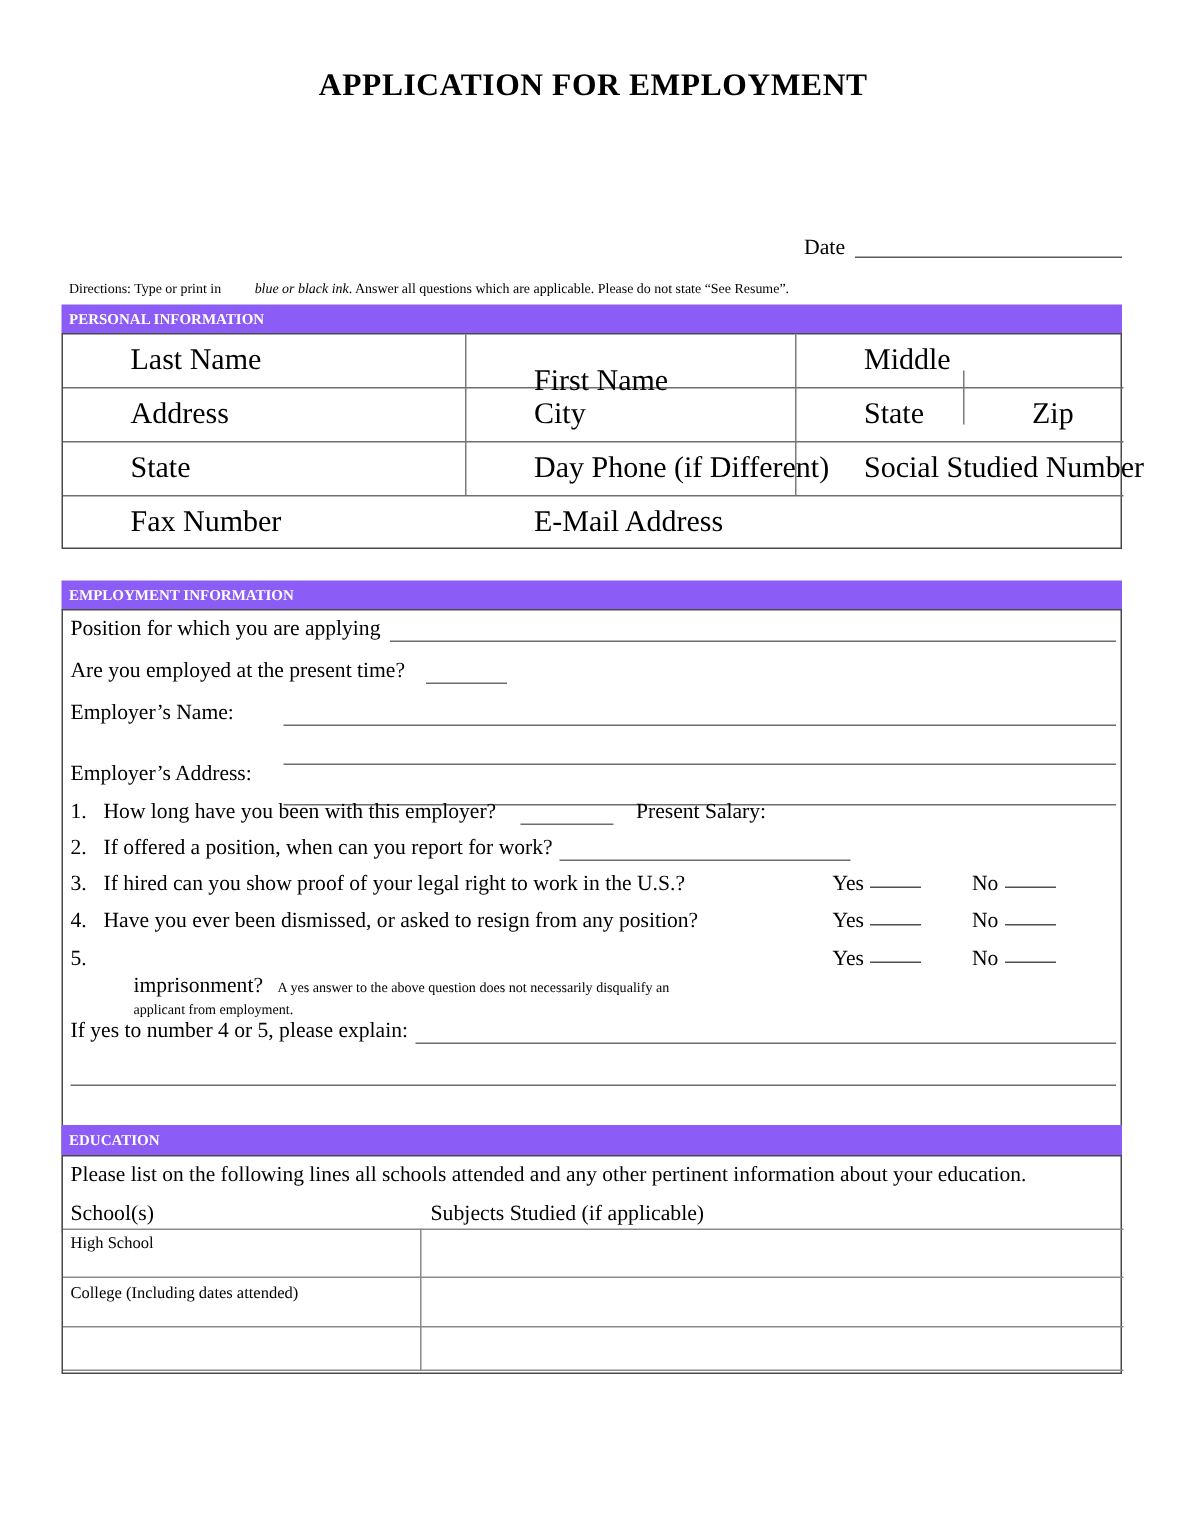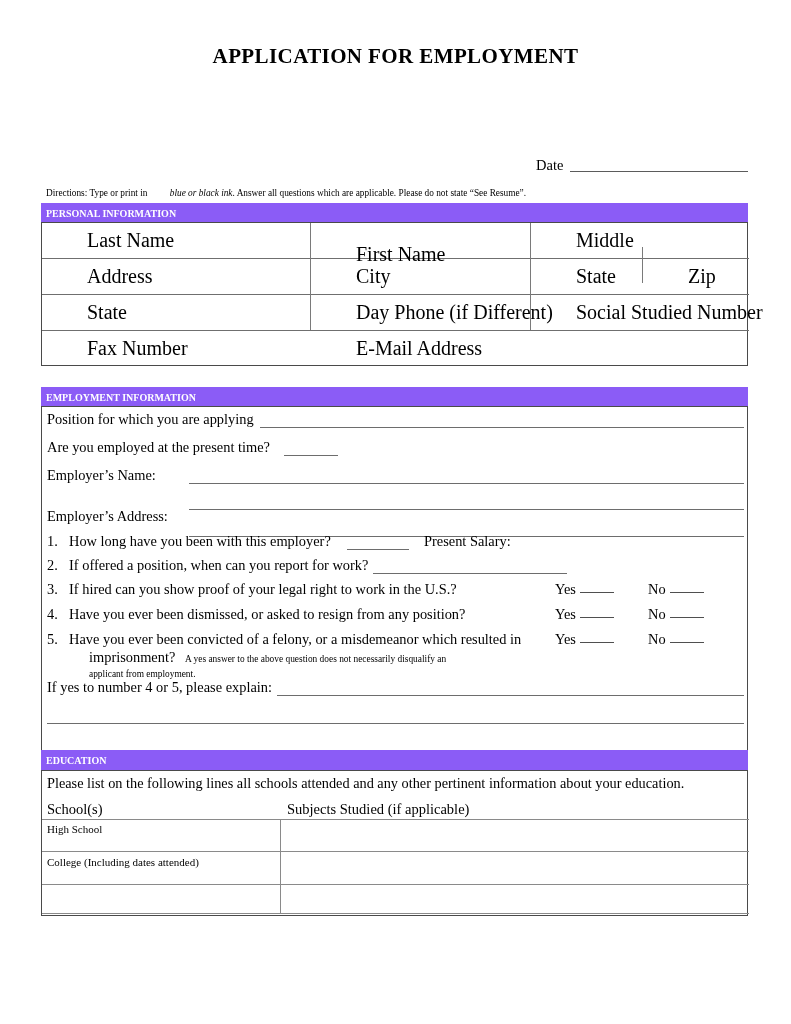--- a/index.html
+++ b/index.html
@@ -263,21 +263,20 @@
     <div class="qnum" style="left:5px;  top:199px;">4.</div>
     <div class="qtext" style="left:27px; top:199px;">Have you ever been dismissed, or asked to resign from any position?</div>
     <div class="yn" style="left:513px; top:199px;">
       <span>Yes</span><span class="yn-rule"></span>
     </div>
     <div class="yn" style="left:606px; top:199px;">
       <span>No</span><span class="yn-rule"></span>
     </div>
 
     <div class="qnum" style="left:5px;  top:224px;">5.</div>
-    <div class="qtext" style="left:27px; top:224px;">Have you ever been convicted of a felony, or a misdemeanor which resulted in</div>
     <div class="yn" style="left:513px; top:224px;">
       <span>Yes</span><span class="yn-rule"></span>
     </div>
     <div class="yn" style="left:606px; top:224px;">
       <span>No</span><span class="yn-rule"></span>
     </div>
     <div class="qtext" style="left:47px; top:242px;">imprisonment?</div>
     <div class="fineprint" style="left:143px; top:247px;">A yes answer to the above question does not necessarily disqualify an</div>
     <div class="fineprint" style="left:47px;  top:262px;">applicant from employment.</div>
 

